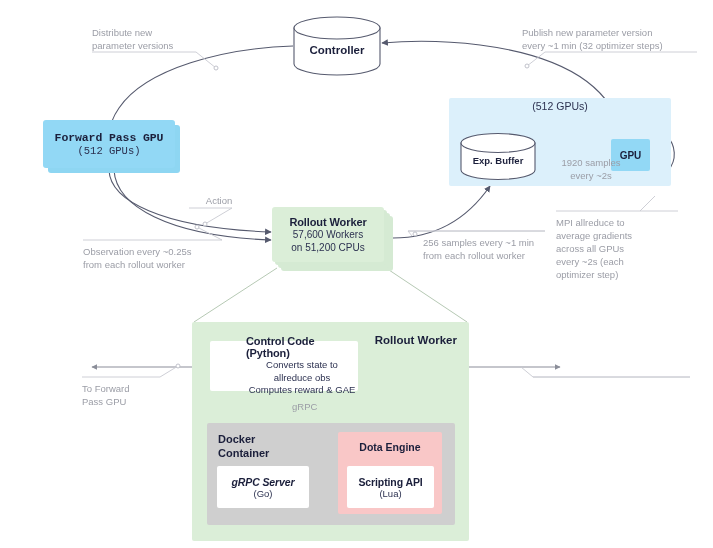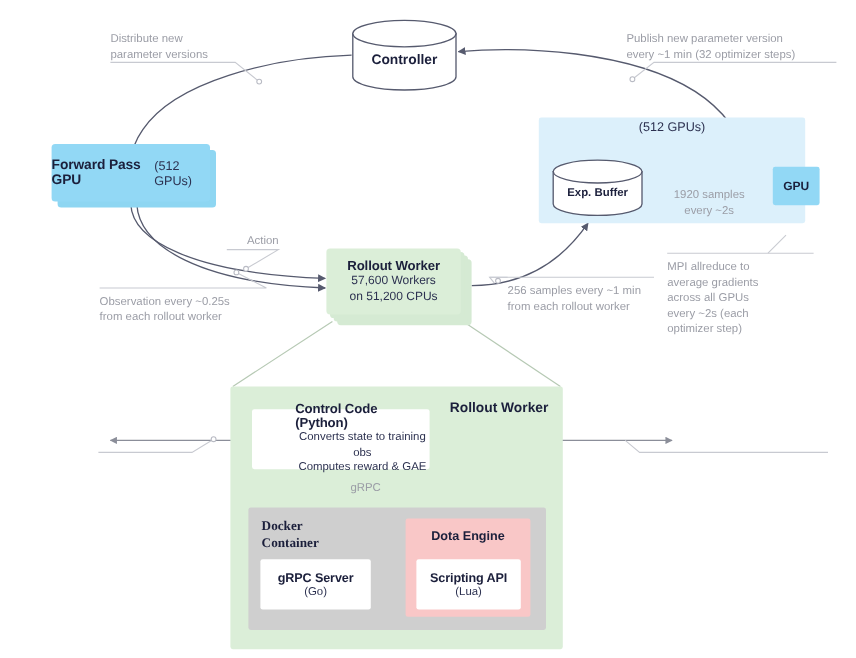--- a/index.html
+++ b/index.html
@@ -50,22 +50,22 @@
   }
   #fwd-gpu .stackback {
     position: absolute; left: 5px; top: 5px;
     width: 132px; height: 48px;
     background: #8ed6f2; border-radius: 3px;
   }
   #fwd-gpu .face {
     position: absolute; left: 0; top: 0;
     width: 132px; height: 48px;
     background: #92d8f5; border-radius: 3px;
-    display: flex; 
-    align-items: center; justify-content: center;
+    display: flex; flex-direction: column;
+    align-items: center; justify-content: center; font-family: Liberation Mono, monospace;
   }
   #fwd-gpu .nd-title { font-size: 11.5px; }
   #fwd-gpu .nd-sub { font-size: 10.5px; margin-top: 1px; }
 
   
   #controller {
     left: 294px; top: 18px; width: 86px; height: 40px;
   }
   #controller .cyl-label {
     position: absolute; left: 0; top: 0; width: 86px; height: 56px;
@@ -94,21 +94,21 @@
     z-index: 4;
   }
   #exp-buffer .cyl-label {
     position: absolute; left: 0; top: 0; width: 74px; height: 46px;
     display: flex; align-items: center; justify-content: center;
     font-size: 9.5px; font-weight: bold; color: #1b1f3b;
     padding-top: 6px; box-sizing: border-box;
   }
 
   #opt-gpu {
-    left: 644px; top: 139px; width: 39px; height: 32px;
+    left: 611px; top: 139px; width: 39px; height: 32px;
     background: #92d8f5; border-radius: 2px;
     display: flex; align-items: center; justify-content: center;
     font-size: 10px; font-weight: bold; color: #1b1f3b;
     z-index: 5;
   }
 
   
   #rollout-stack {
     left: 272px; top: 207px; width: 112px; height: 55px;
   }
@@ -152,41 +152,40 @@
 
   #docker-container {
     left: 207px; top: 423px; width: 248px; height: 102px;
     background: #cfcfcf; border-radius: 2px;
     z-index: 4;
   }
   #docker-container .dc-title {
     position: absolute; left: 11px; top: 10px;
     font-size: 11px; font-weight: bold; color: #1b1f3b;
     line-height: 13.5px;
-    font-family: Liberation Serif, serif;
   }
 
   #dota-engine {
     left: 338px; top: 432px; width: 104px; height: 82px;
     background: #f9c7c7; border-radius: 2px;
     z-index: 5;
   }
   #dota-engine .de-title {
     text-align: center; margin-top: 9px;
     font-size: 10.5px; font-weight: bold; color: #1b1f3b;
   }
 
   #grpc-server {
     left: 217px; top: 466px; width: 92px; height: 42px;
     background: #ffffff; border-radius: 2px;
     display: flex; flex-direction: column;
     align-items: center; justify-content: center;
     z-index: 6;
   }
-  #grpc-server .nd-title { font-size: 10.5px; }
+  #grpc-server .nd-title { font-size: 10.5px; font-style: italic; }
   #grpc-server .nd-sub { font-size: 9.5px; }
 
   #scripting-api {
     left: 347px; top: 466px; width: 87px; height: 42px;
     background: #ffffff; border-radius: 2px;
     display: flex; flex-direction: column;
     align-items: center; justify-content: center;
     z-index: 6;
   }
   #scripting-api .nd-title { font-size: 10.5px; }
@@ -337,21 +336,21 @@
       <div class="nd-sub">on 51,200 CPUs</div>
     </div>
   </div>
 
   <div class="node" id="detail-panel">
     <div class="dp-title">Rollout Worker</div>
   </div>
 
   <div class="node" id="control-code">
     <div class="nd-title">Control Code (Python)</div>
-    <div class="nd-sub">Converts state to training obs</div>
+    <div class="nd-sub">Converts state to allreduce obs</div>
     <div class="nd-sub">Computes reward &amp; GAE</div>
   </div>
 
   <div class="node" id="docker-container">
     <div class="dc-title">
       <div>Docker</div>
       <div>Container</div>
     </div>
   </div>
 
@@ -385,17 +384,19 @@
 
   <div class="anno" id="anno-mpi">MPI allreduce to
 average gradients
 across all GPUs
 every ~2s (each
 optimizer step)</div>
 
   <div class="anno-inline" id="anno-1920">1920 samples
 every ~2s</div>
 
+  <div class="anno" id="anno-toforward">To Forward
+Pass GPU</div>
 
 
   <div class="anno" id="anno-grpc">gRPC</div>
 
 </div>
 
 </body></html>

